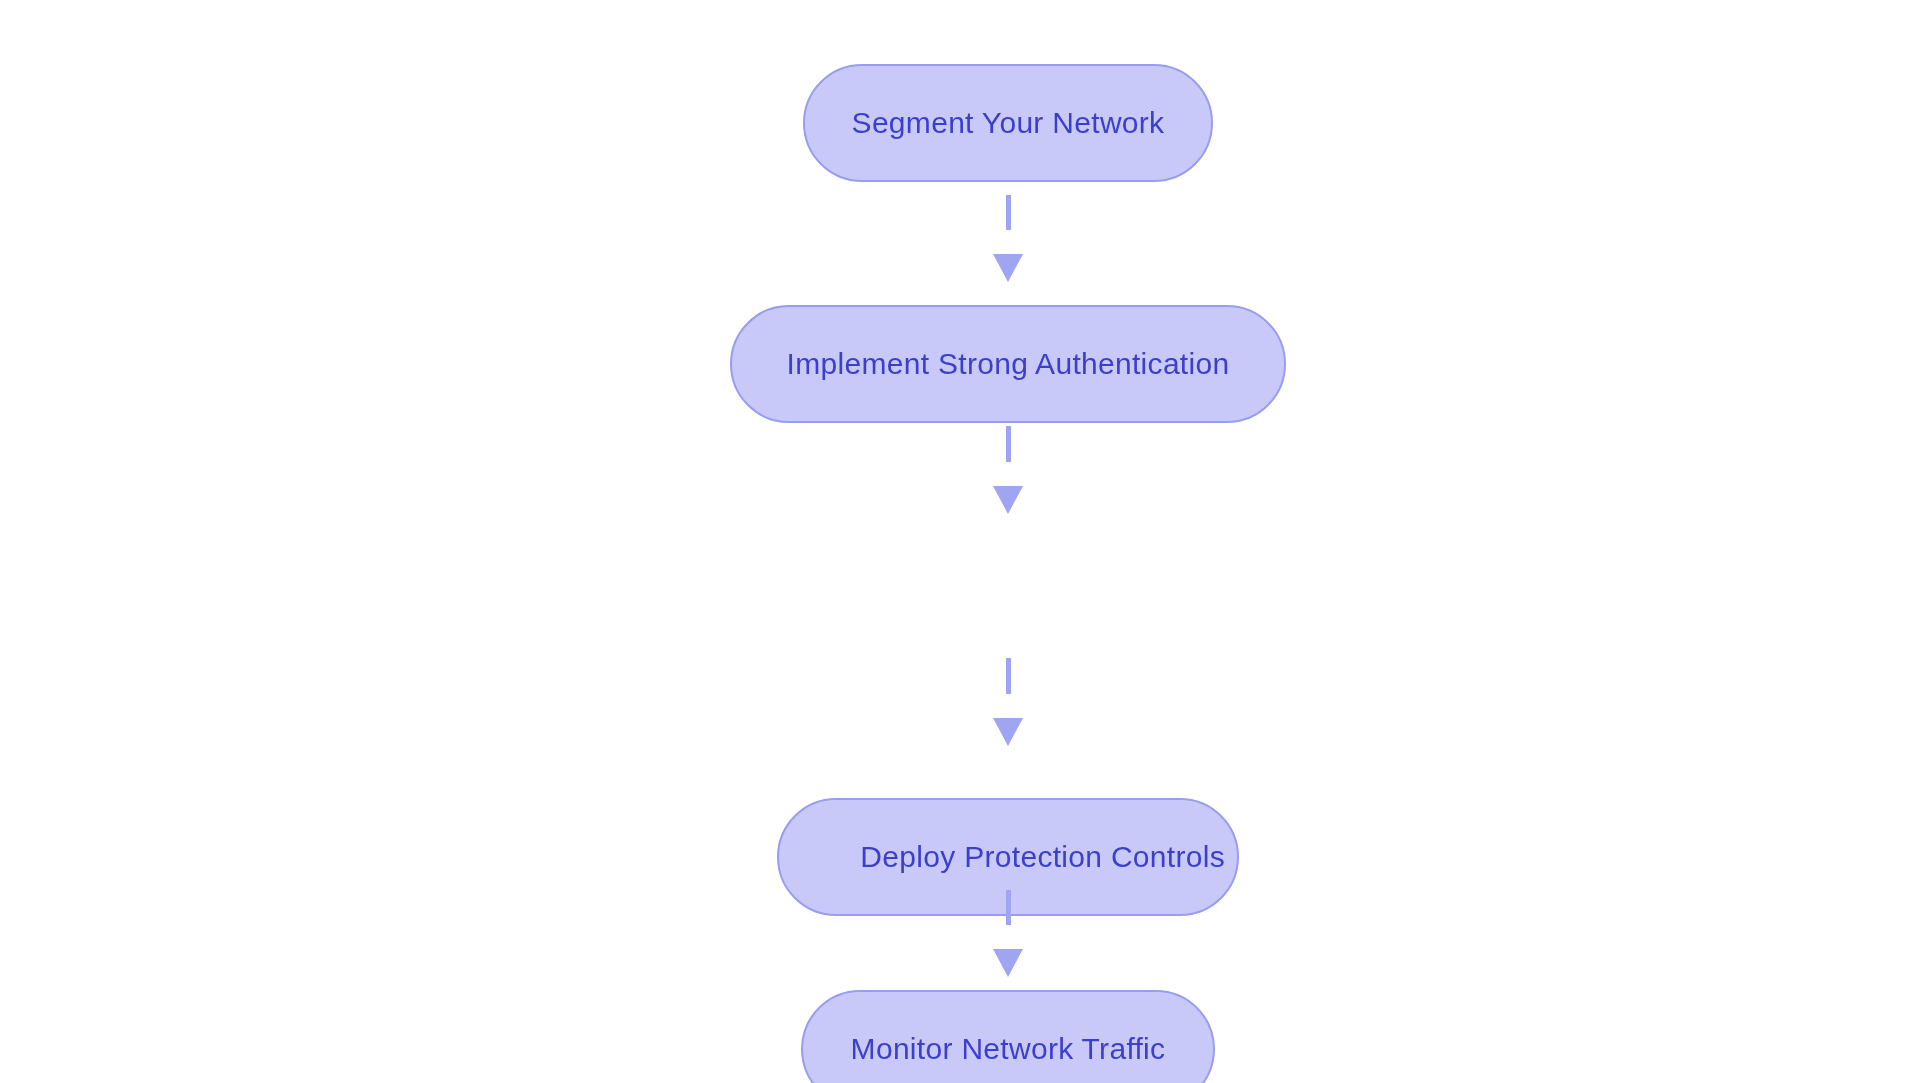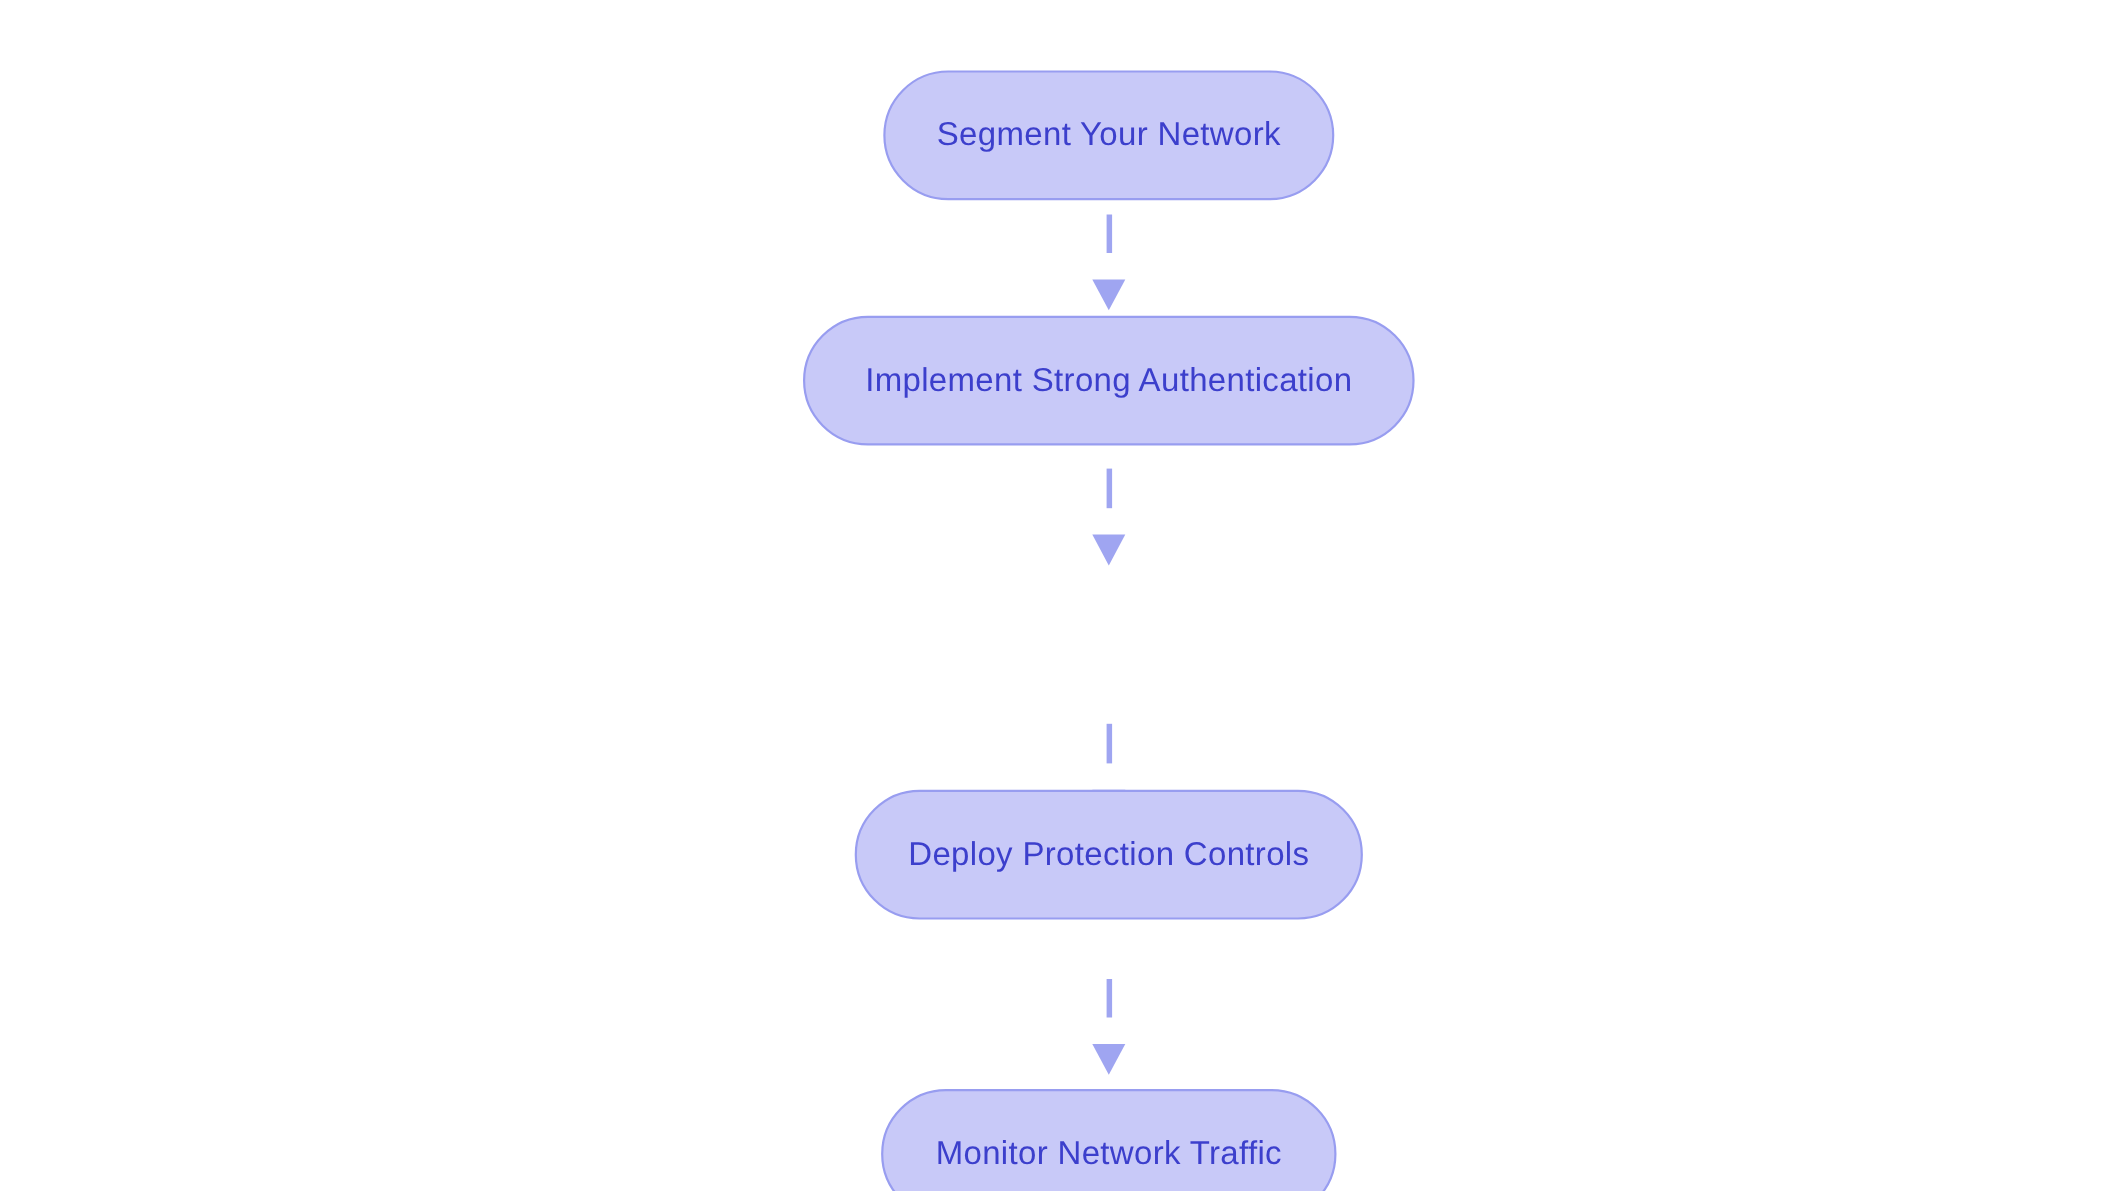--- a/index.html
+++ b/index.html
@@ -32,23 +32,23 @@
     border-radius: 60px;
     display: flex;
     align-items: center;
     justify-content: center;
     color: var(--text);
     font-size: 30px;
     letter-spacing: 0.3px;
     white-space: nowrap;
   }
   .node-1 { top: 16px;  width: 410px; }
-  .node-2 { top: 239px; width: 556px; }
+  .node-2 { top: 257px; width: 556px; }
   .node-3 { top: 479px; width: 556px; }
-  .node-4 { top: 670px; width: 462px; }
+  .node-4 { top: 750px; width: 462px; justify-content: flex-end; }
   .node-5 { top: 942px; width: 414px; }
 
   .edge {
     position: absolute;
     left: 50%;
     transform: translateX(-50%);
     display: flex;
     flex-direction: column;
     align-items: center;
   }

